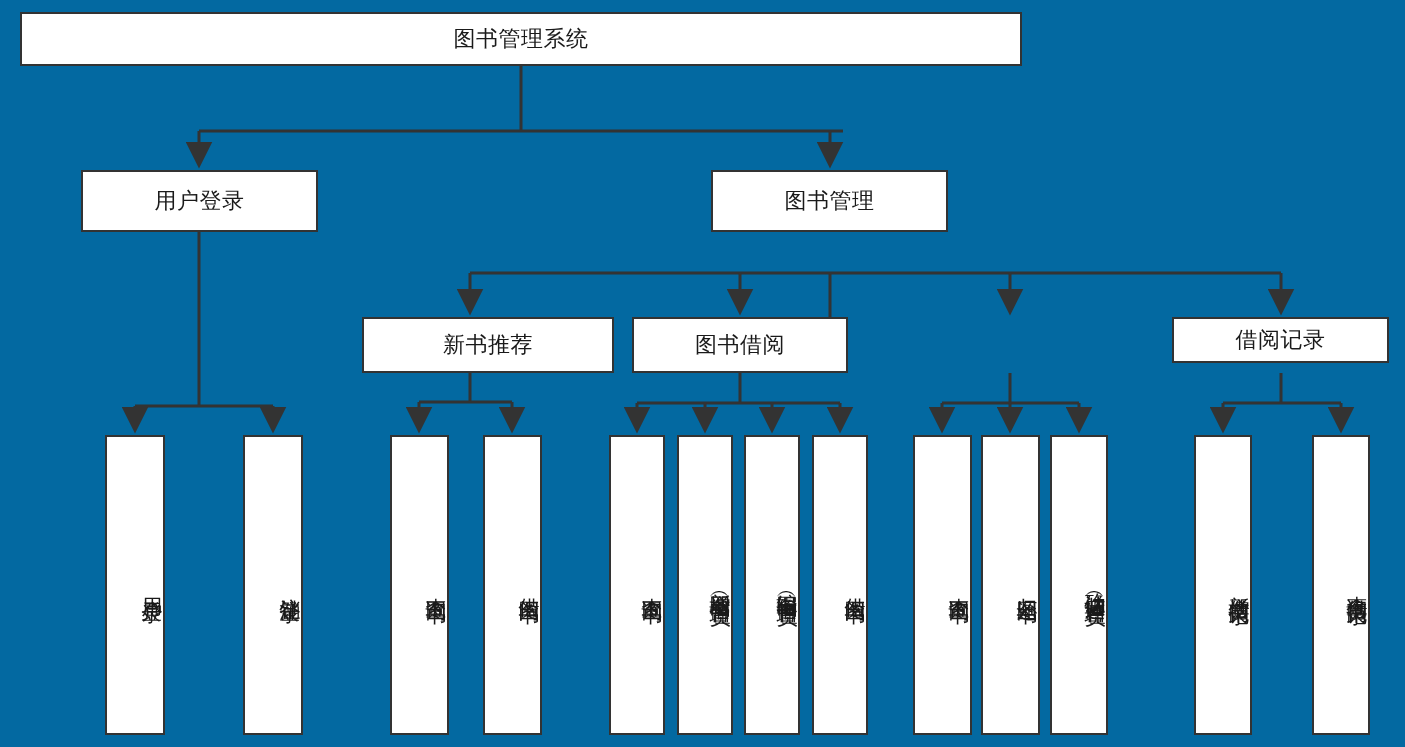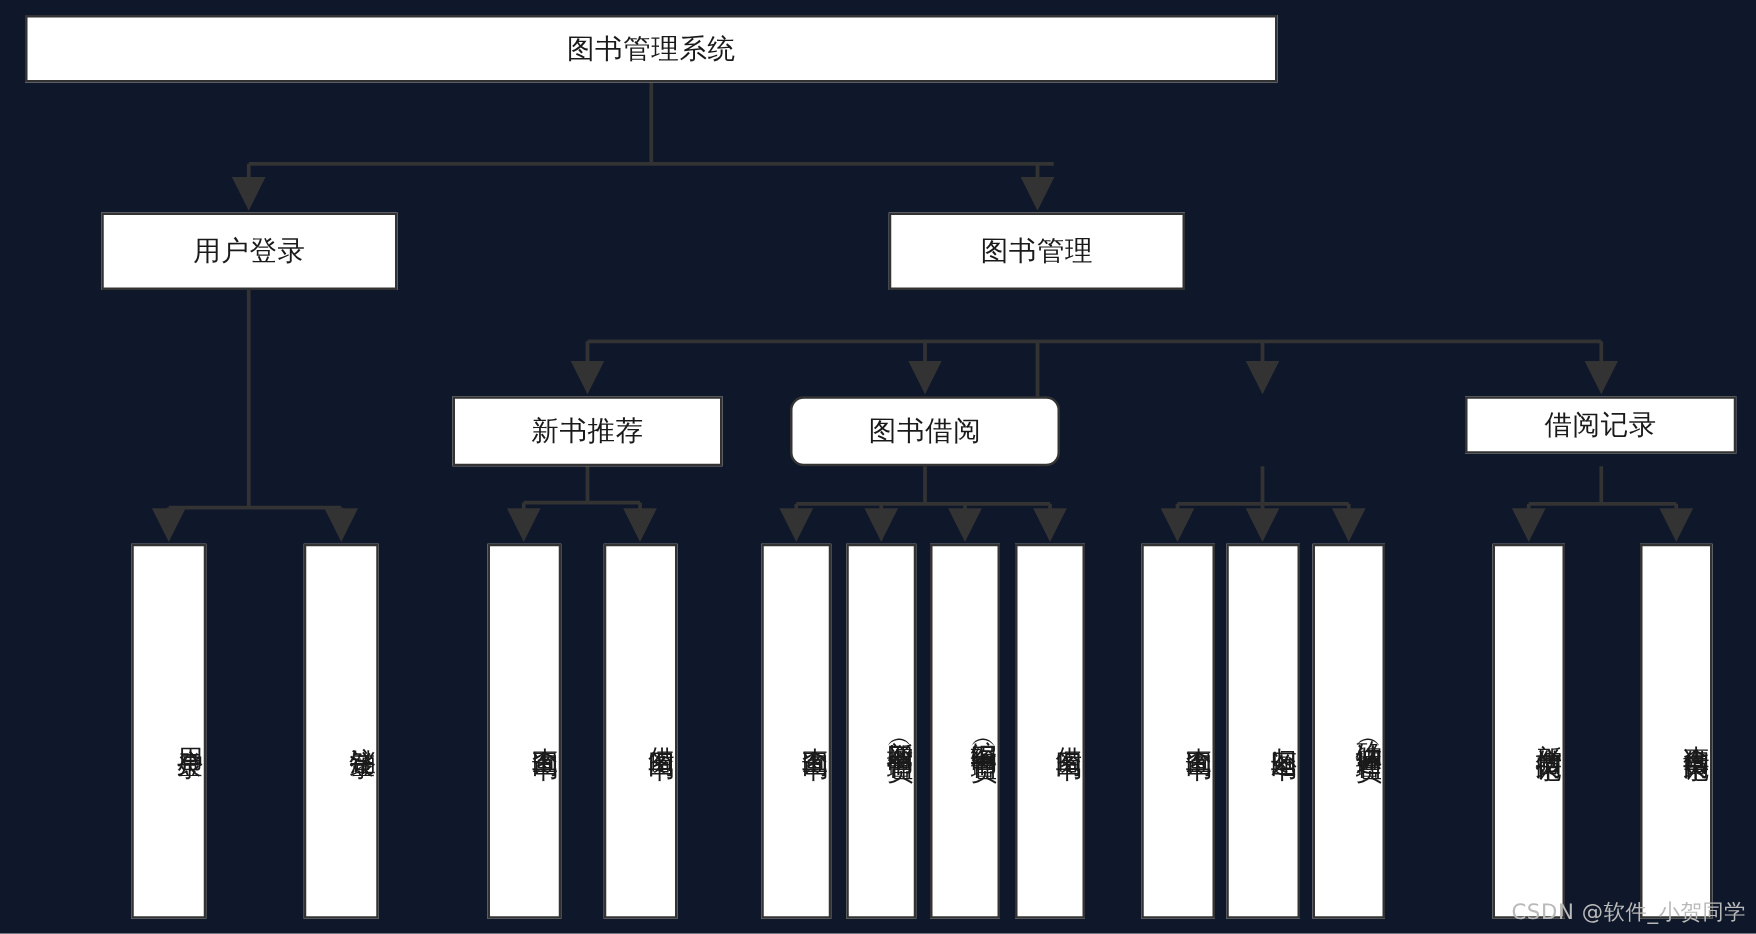--- a/index.html
+++ b/index.html
@@ -7,21 +7,21 @@
     padding: 0;
     background: #ffffff;
   }
   body {
     font-family: "DejaVu Sans", "Liberation Sans", sans-serif;
   }
   #canvas {
     position: relative;
     width: 1405px;
     height: 747px;
-    background: #0f172a;
+    background: #0369a1;
     overflow: hidden;
   }
   .node {
     position: absolute;
     box-sizing: border-box;
     border: 2px solid #333333;
     background: #ffffff;
     display: flex;
     align-items: center;
     justify-content: center;
@@ -123,24 +123,24 @@
     <span class="label">图书管理系统</span>
   </div>
 
   <div class="node horiz" id="node-user-login" style="left: 81px; top: 170px; width: 237px; height: 62px;">
     <span class="label">用户登录</span>
   </div>
   <div class="node horiz" id="node-book-manage" style="left: 711px; top: 170px; width: 237px; height: 62px;">
     <span class="label">图书管理</span>
   </div>
 
-  <div class="node horiz" id="node-new-book-rec" style="left: 362px; top: 317px; width: 216px; height: 56px;">
+  <div class="node horiz" id="node-new-book-rec" style="left: 362px; top: 317px; width: 252px; height: 56px;">
     <span class="label">新书推荐</span>
   </div>
-  <div class="node horiz" id="node-book-borrow" style="left: 632px; top: 317px; width: 216px; height: 56px; border-radius: 11px;">
+  <div class="node horiz" id="node-book-borrow" style="left: 632px; top: 317px; width: 216px; height: 56px;">
     <span class="label">图书借阅</span>
   </div>
   <div class="node horiz" id="node-borrow-record" style="left: 1172px; top: 317px; width: 217px; height: 46px;">
     <span class="label">借阅记录</span>
   </div>
 
   <div class="node vert" id="node-leaf-user-login" style="left: 105px; top: 435px; width: 60px; height: 300px;">
     <span class="label">用户登录</span>
   </div>
   <div class="node vert" id="node-leaf-logout" style="left: 243px; top: 435px; width: 60px; height: 300px;">
@@ -173,14 +173,13 @@
   <div class="node vert" id="node-leaf-confirm-return" style="left: 1050px; top: 435px; width: 58px; height: 300px;">
     <span class="label">确认归还（管理员）</span>
   </div>
   <div class="node vert" id="node-leaf-add-record" style="left: 1194px; top: 435px; width: 58px; height: 300px;">
     <span class="label">新增借阅记录</span>
   </div>
   <div class="node vert" id="node-leaf-query-record" style="left: 1312px; top: 435px; width: 58px; height: 300px;">
     <span class="label">查询借阅记录</span>
   </div>
 
-  <div id="watermark">CSDN @软件_小贺同学</div>
 </div>
 
 </body></html>

